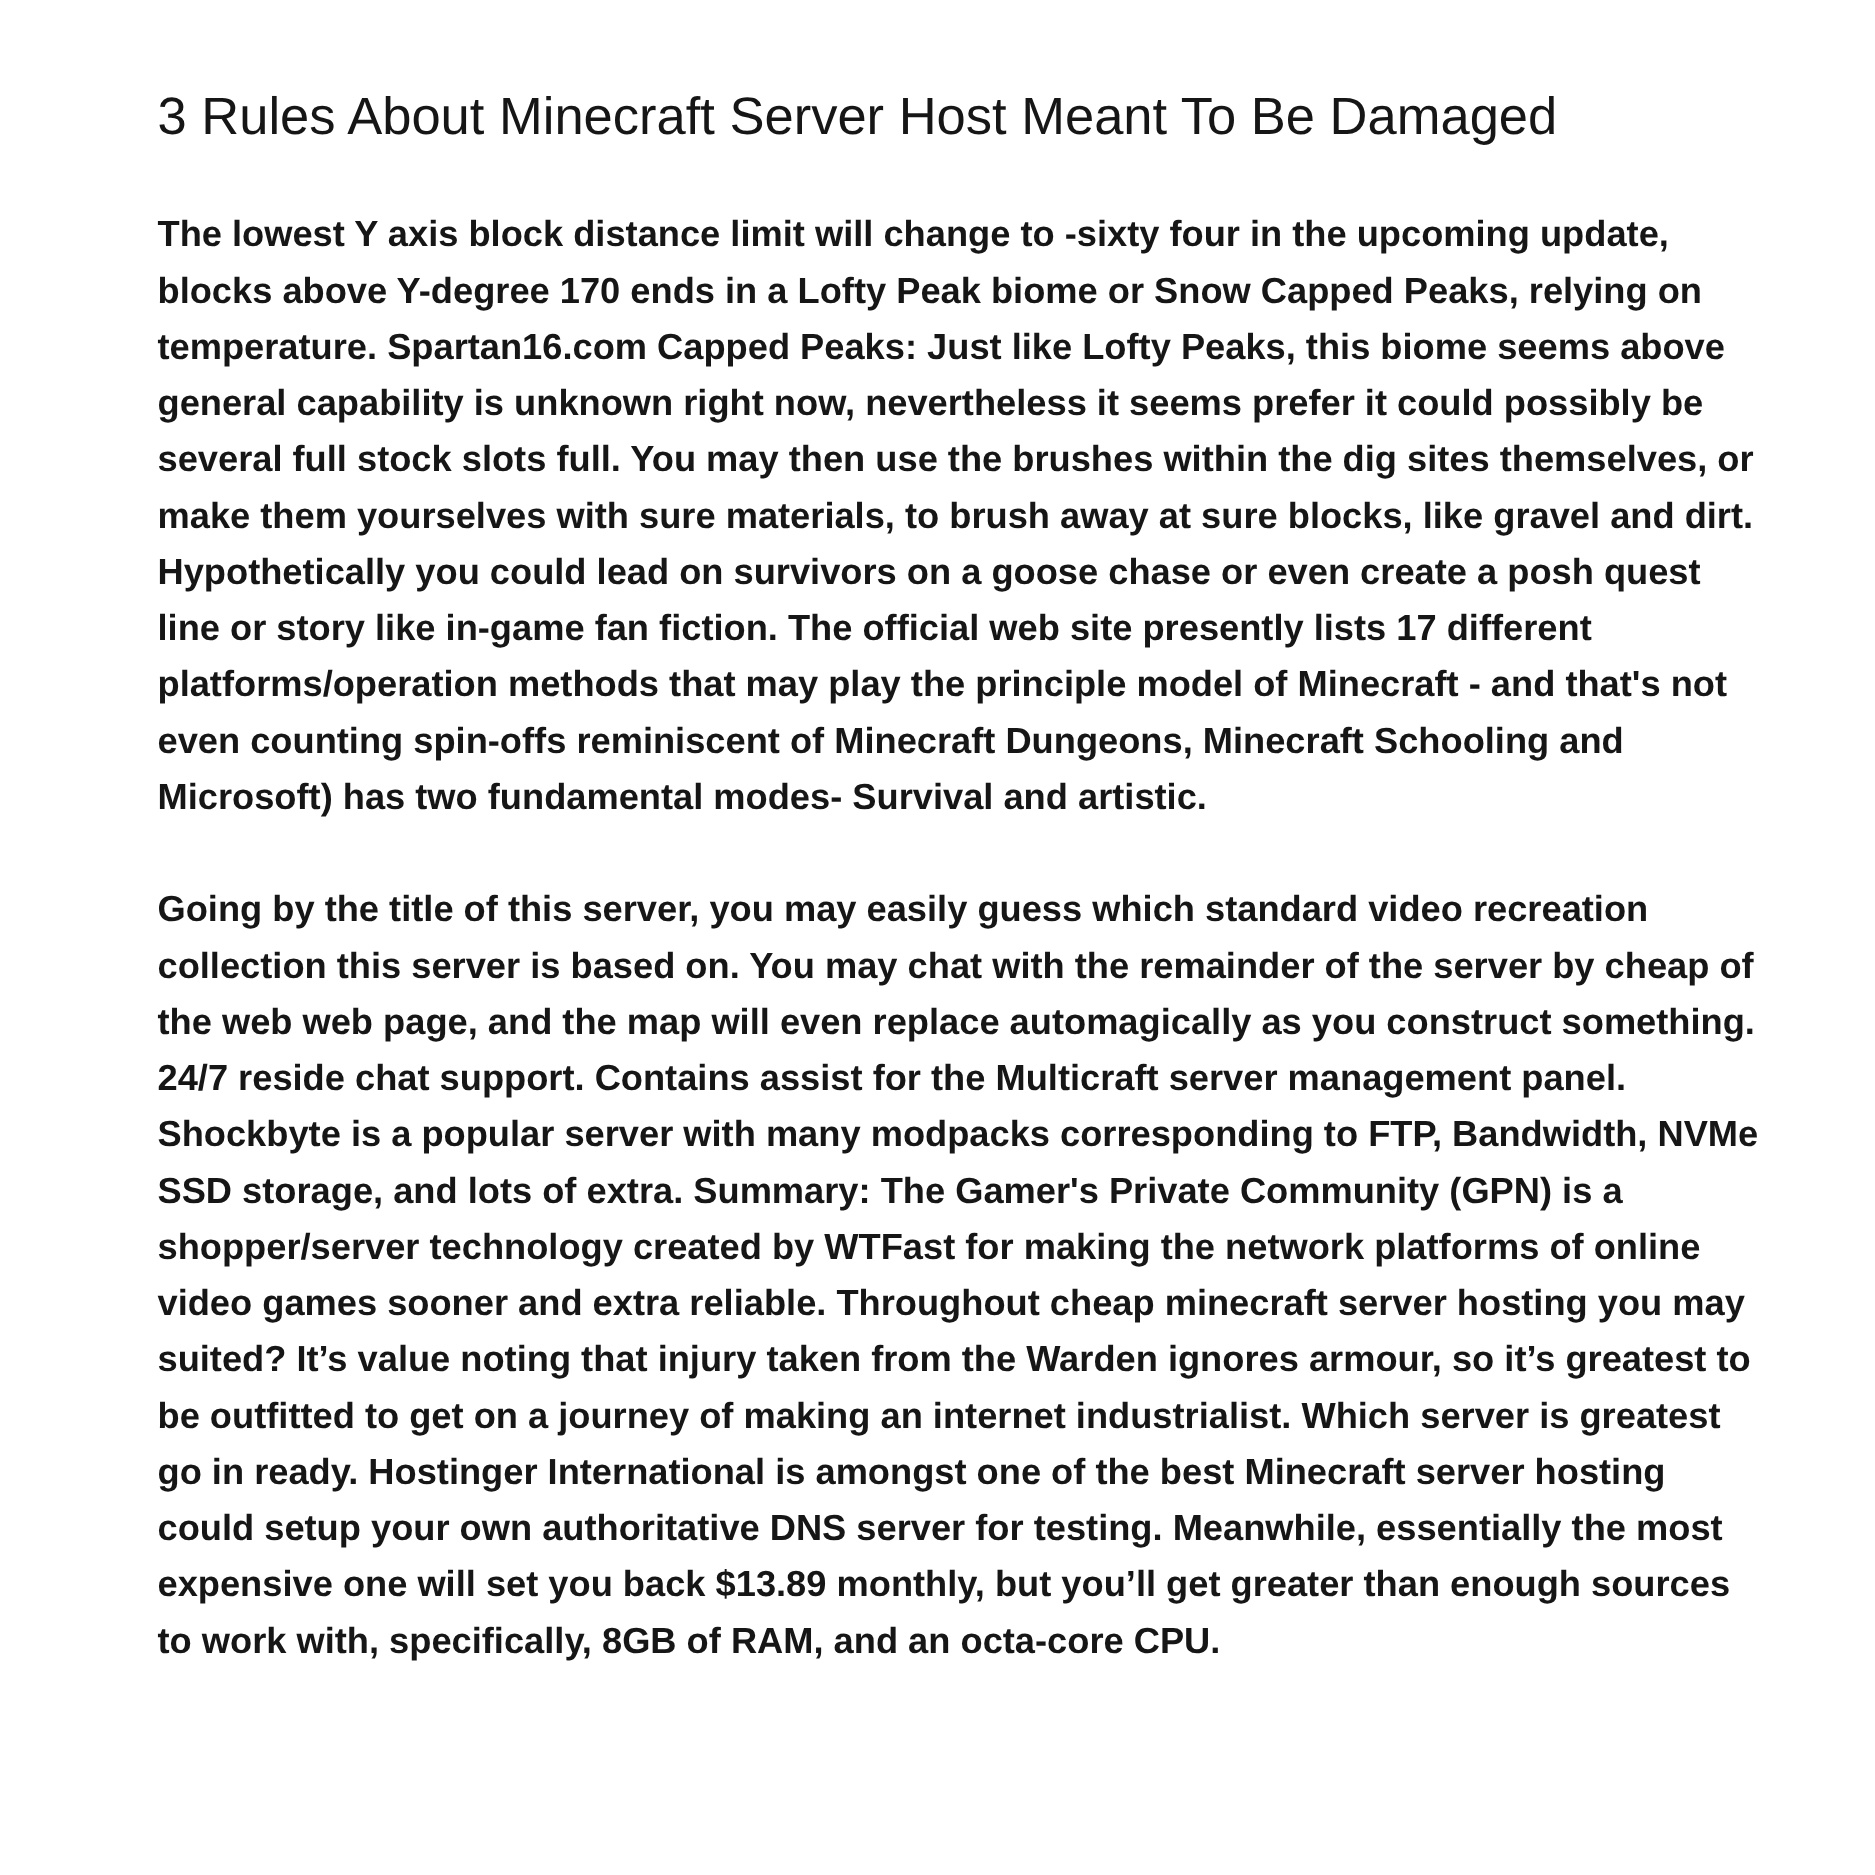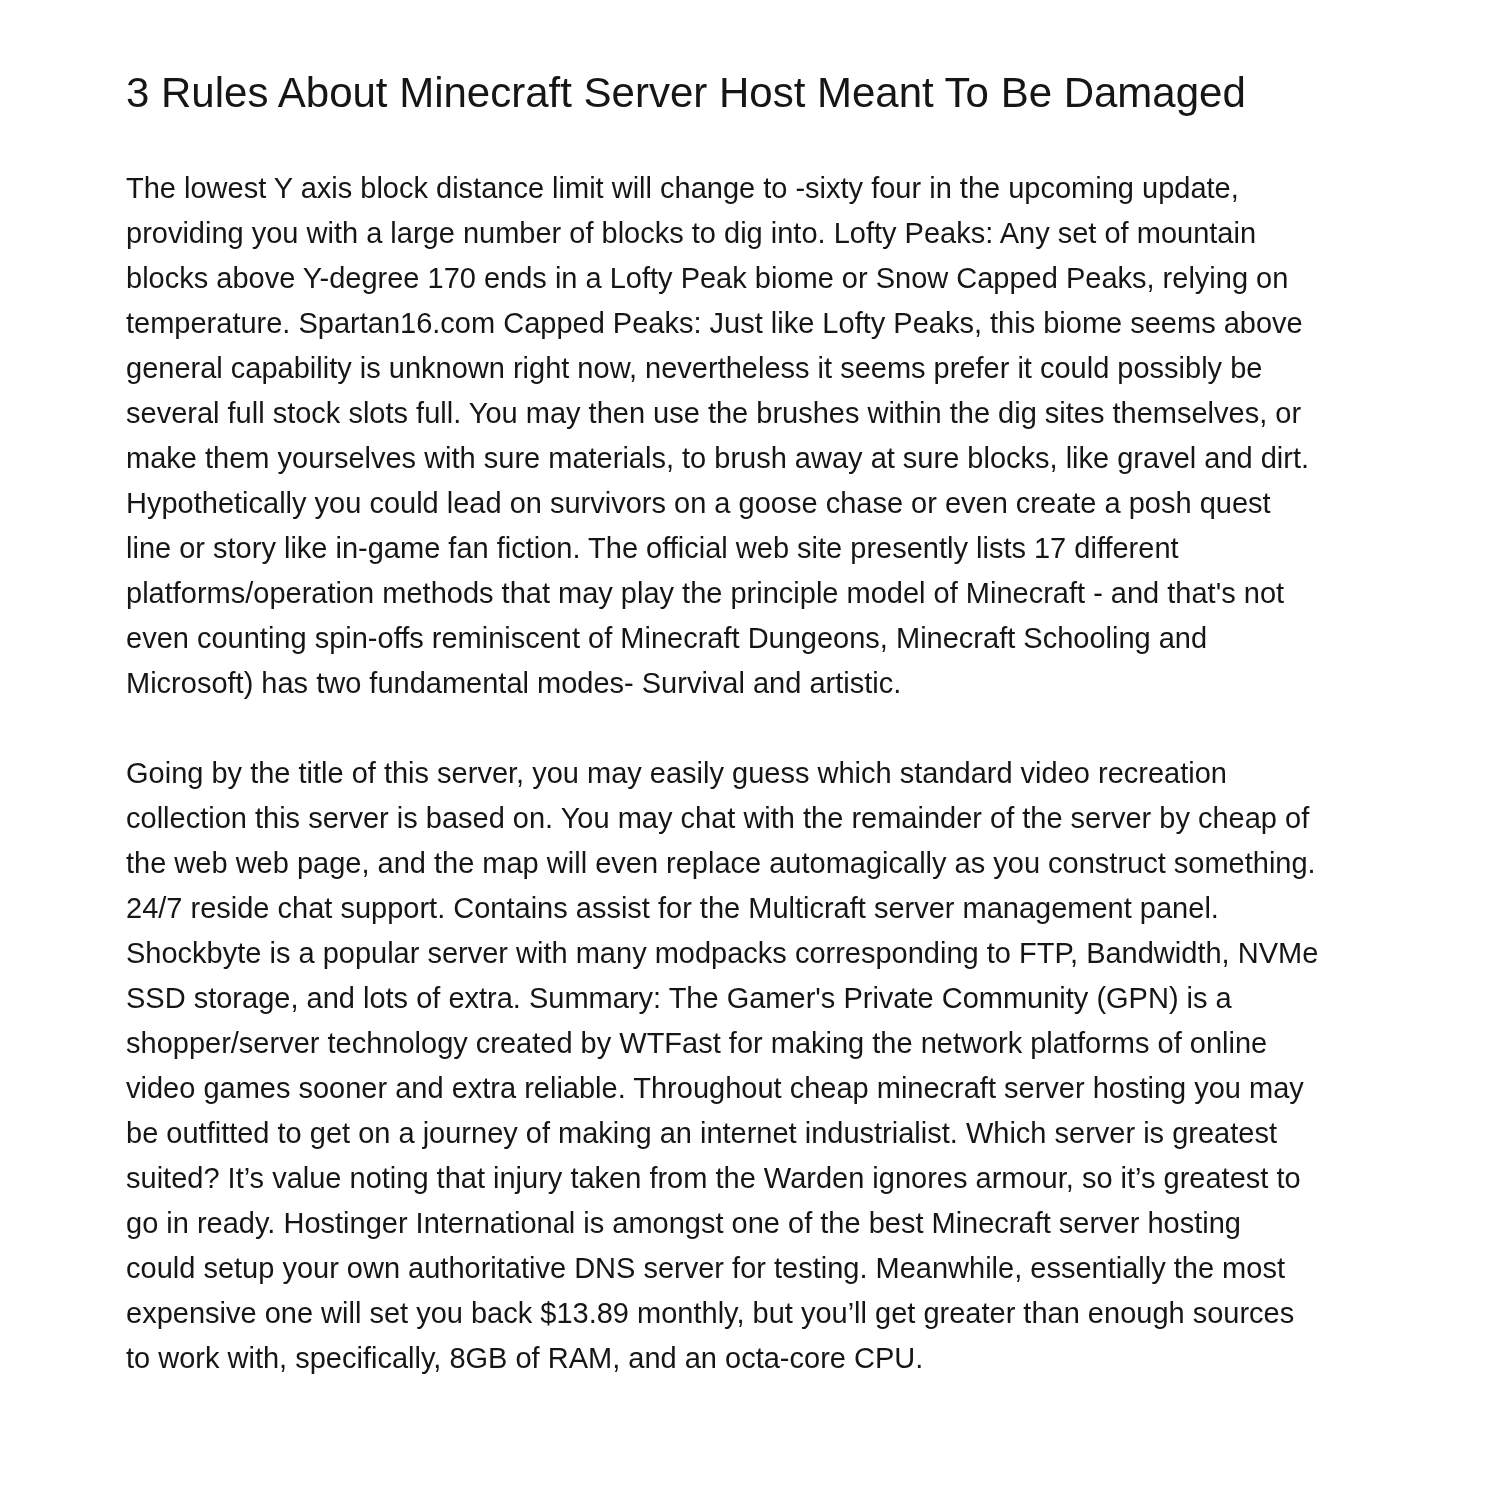--- a/index.html
+++ b/index.html
@@ -20,40 +20,39 @@
     margin: 70px 0 0 126px;
     font-size: 42px;
     font-weight: 400;
     line-height: 46px;
     white-space: pre;
   }
   .paragraph {
     margin-left: 126px;
     width: 1260px;
     font-size: 29px;
-    font-weight: 400;
+    font-weight: 700;
   }
   .paragraph-1 { margin-top: 50px; }
   .paragraph-2 { margin-top: 45px; }
   .line {
     height: 45px;
     line-height: 45px;
     white-space: pre;
   }
 </style>
 </head>
 <body>
 
 <div class="page">
 
   <h1 class="doc-title">3 Rules About Minecraft Server Host Meant To Be Damaged</h1>
 
   <div class="paragraph paragraph-1">
     <div class="line">The lowest Y axis block distance limit will change to -sixty four in the upcoming update,</div>
-    <div class="line">providing you with a large number of blocks to dig into. Lofty Peaks: Any set of mountain</div>
     <div class="line">blocks above Y-degree 170 ends in a Lofty Peak biome or Snow Capped Peaks, relying on</div>
     <div class="line">temperature. Spartan16.com Capped Peaks: Just like Lofty Peaks, this biome seems above</div>
     <div class="line">general capability is unknown right now, nevertheless it seems prefer it could possibly be</div>
     <div class="line">several full stock slots full. You may then use the brushes within the dig sites themselves, or</div>
     <div class="line">make them yourselves with sure materials, to brush away at sure blocks, like gravel and dirt.</div>
     <div class="line">Hypothetically you could lead on survivors on a goose chase or even create a posh quest</div>
     <div class="line">line or story like in-game fan fiction. The official web site presently lists 17 different</div>
     <div class="line">platforms/operation methods that may play the principle model of Minecraft - and that's not</div>
     <div class="line">even counting spin-offs reminiscent of Minecraft Dungeons, Minecraft Schooling and</div>
     <div class="line">Microsoft) has two fundamental modes- Survival and artistic.</div>
@@ -61,21 +60,21 @@
 
   <div class="paragraph paragraph-2">
     <div class="line">Going by the title of this server, you may easily guess which standard video recreation</div>
     <div class="line">collection this server is based on. You may chat with the remainder of the server by cheap of</div>
     <div class="line">the web web page, and the map will even replace automagically as you construct something.</div>
     <div class="line">24/7 reside chat support. Contains assist for the Multicraft server management panel.</div>
     <div class="line">Shockbyte is a popular server with many modpacks corresponding to FTP, Bandwidth, NVMe</div>
     <div class="line">SSD storage, and lots of extra. Summary: The Gamer's Private Community (GPN) is a</div>
     <div class="line">shopper/server technology created by WTFast for making the network platforms of online</div>
     <div class="line">video games sooner and extra reliable. Throughout cheap minecraft server hosting you may</div>
+    <div class="line">suited? It’s value noting that injury taken from the Warden ignores armour, so it’s greatest to</div>
     <div class="line">be outfitted to get on a journey of making an internet industrialist. Which server is greatest</div>
-    <div class="line">suited? It’s value noting that injury taken from the Warden ignores armour, so it’s greatest to</div>
     <div class="line">go in ready. Hostinger International is amongst one of the best Minecraft server hosting</div>
     <div class="line">could setup your own authoritative DNS server for testing. Meanwhile, essentially the most</div>
     <div class="line">expensive one will set you back $13.89 monthly, but you’ll get greater than enough sources</div>
     <div class="line">to work with, specifically, 8GB of RAM, and an octa-core CPU.</div>
   </div>
 
 </div>
 
 </body></html>

